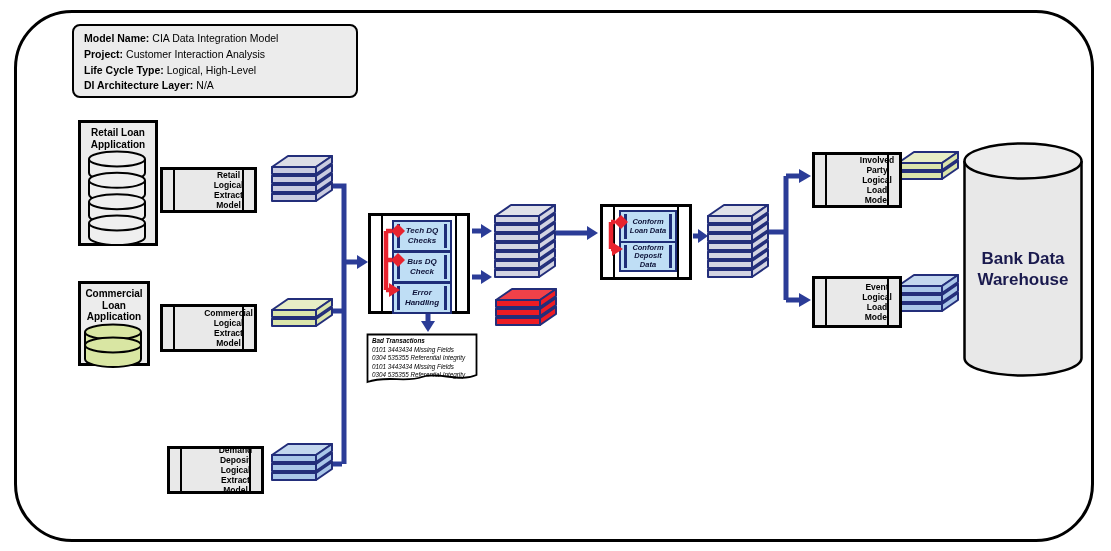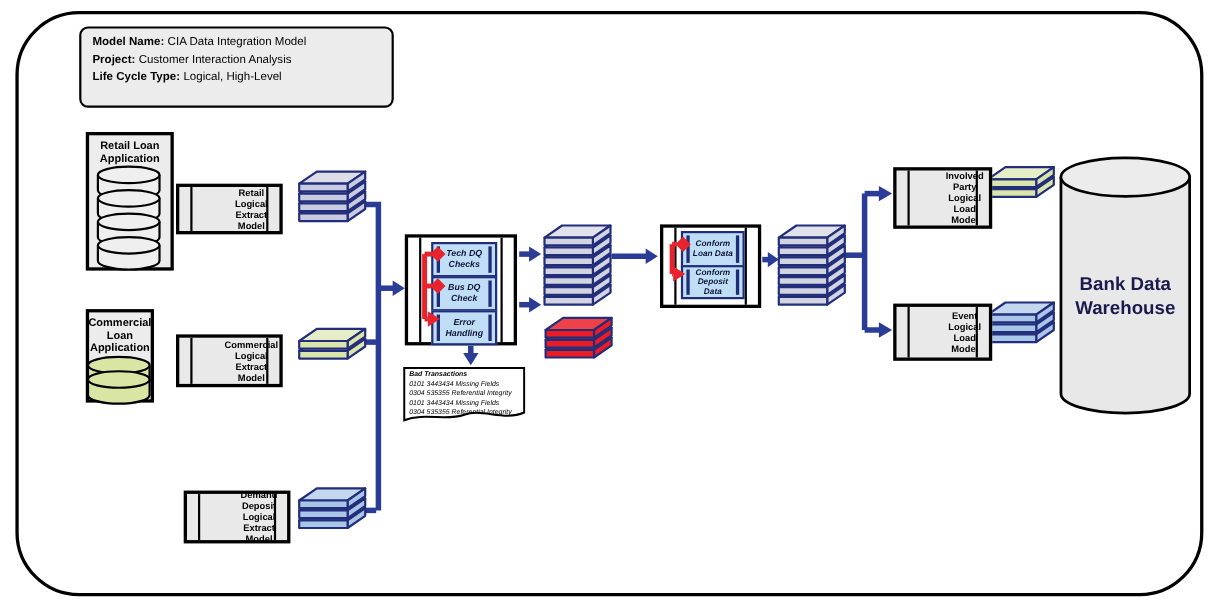--- a/index.html
+++ b/index.html
@@ -75,36 +75,37 @@
       <polygon points="698,229 698,243 708,236"></polygon>
       <polygon points="799,169 799,183 811,176"></polygon>
       <polygon points="799,293 799,307 811,300"></polygon>
     </g>
   </svg>
 
   <div class="box hdr">
     <div><span class="b">Model Name:</span><span>CIA Data Integration Model</span></div>
     <div><span class="b">Project:</span><span>Customer Interaction Analysis</span></div>
     <div><span class="b">Life Cycle Type:</span><span>Logical, High-Level</span></div>
+    <div><span class="b">DI Architecture Layer:</span><span>N/A</span></div>
   </div>
 
   <div class="box src" style="left:78px;top:120px;width:80px;height:126px;">
     <div class="ttl">Retail Loan Application</div>
     <div class="cyls" style="height:96px;"><svg width="62" height="97">
           <path d="M2,9 v14 a28,8 0 0 0 56 0 v-14" fill="#efefef" stroke="#000" stroke-width="2"></path>
           <ellipse cx="30" cy="9" rx="28" ry="7.5" fill="#efefef" stroke="#000" stroke-width="2"></ellipse>
           <path d="M2,30.333333333333332 v14 a28,8 0 0 0 56 0 v-14" fill="#efefef" stroke="#000" stroke-width="2"></path>
           <ellipse cx="30" cy="30.333333333333332" rx="28" ry="7.5" fill="#efefef" stroke="#000" stroke-width="2"></ellipse>
           <path d="M2,51.666666666666664 v14 a28,8 0 0 0 56 0 v-14" fill="#efefef" stroke="#000" stroke-width="2"></path>
           <ellipse cx="30" cy="51.666666666666664" rx="28" ry="7.5" fill="#efefef" stroke="#000" stroke-width="2"></ellipse>
           <path d="M2,73 v14 a28,8 0 0 0 56 0 v-14" fill="#efefef" stroke="#000" stroke-width="2"></path>
           <ellipse cx="30" cy="73" rx="28" ry="7.5" fill="#efefef" stroke="#000" stroke-width="2"></ellipse>
         </svg></div>
   </div>
-  <div class="box src" style="left:78px;top:281px;width:62px;height:85px;">
+  <div class="box src" style="left:78px;top:281px;width:72px;height:85px;">
     <div class="ttl">Commercial Loan Application</div>
     <div class="cyls" style="height:44px;"><svg width="62" height="46">
           <path d="M2,9 v14 a28,8 0 0 0 56 0 v-14" fill="#d9e6a3" stroke="#000" stroke-width="2"></path>
           <ellipse cx="30" cy="9" rx="28" ry="7.5" fill="#d9e6a3" stroke="#000" stroke-width="2"></ellipse>
           <path d="M2,22 v14 a28,8 0 0 0 56 0 v-14" fill="#d9e6a3" stroke="#000" stroke-width="2"></path>
           <ellipse cx="30" cy="22" rx="28" ry="7.5" fill="#d9e6a3" stroke="#000" stroke-width="2"></ellipse>
         </svg></div>
   </div>
 
   <div class="box proc" style="left:160px;top:167px;width:97px;height:46px;">

